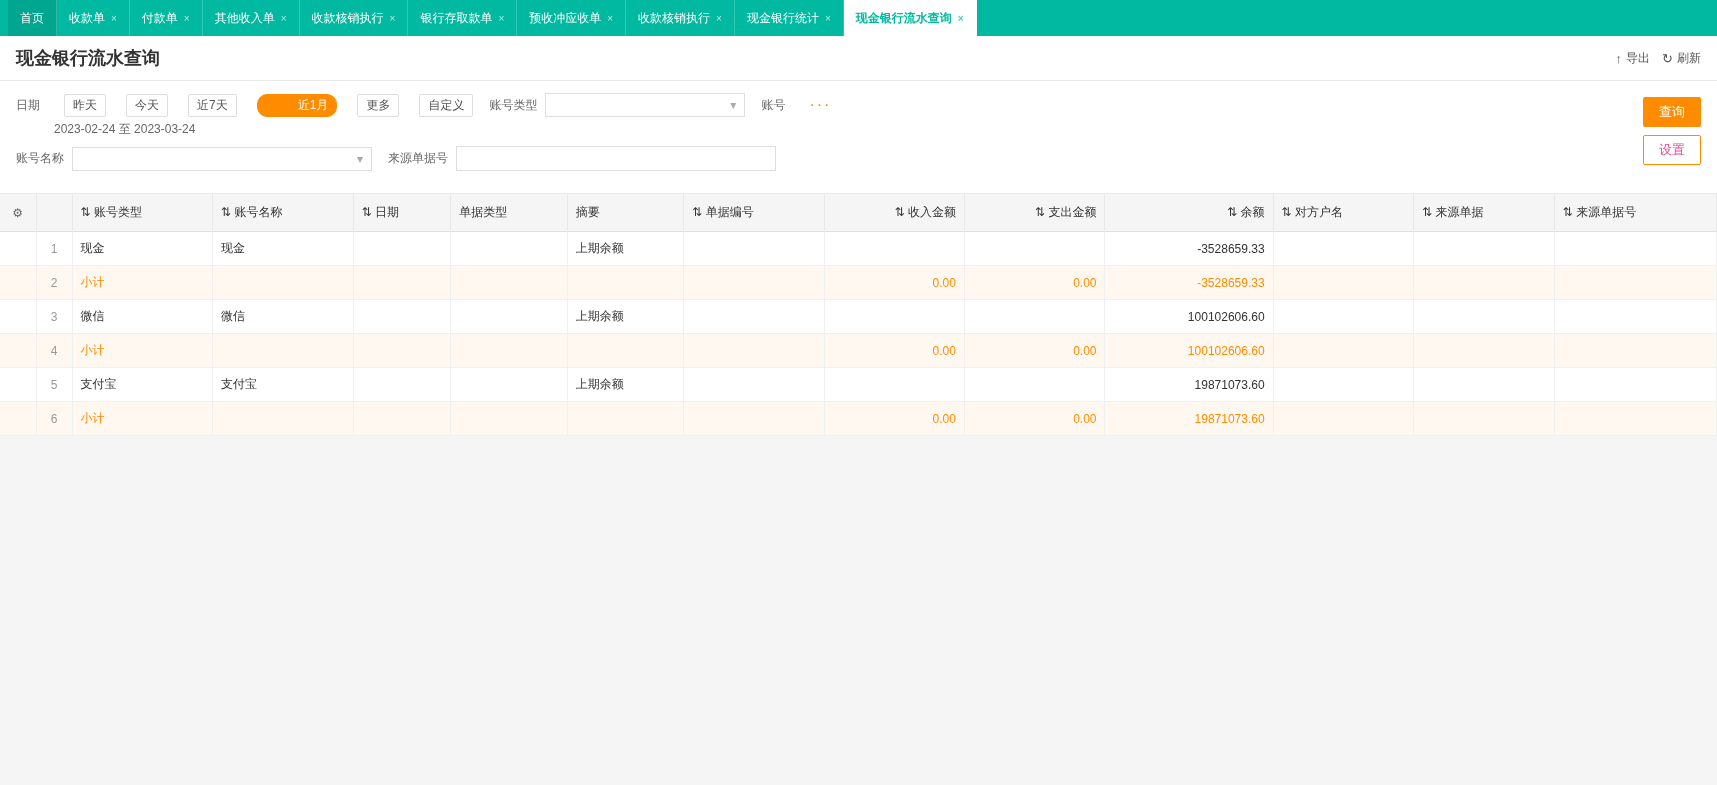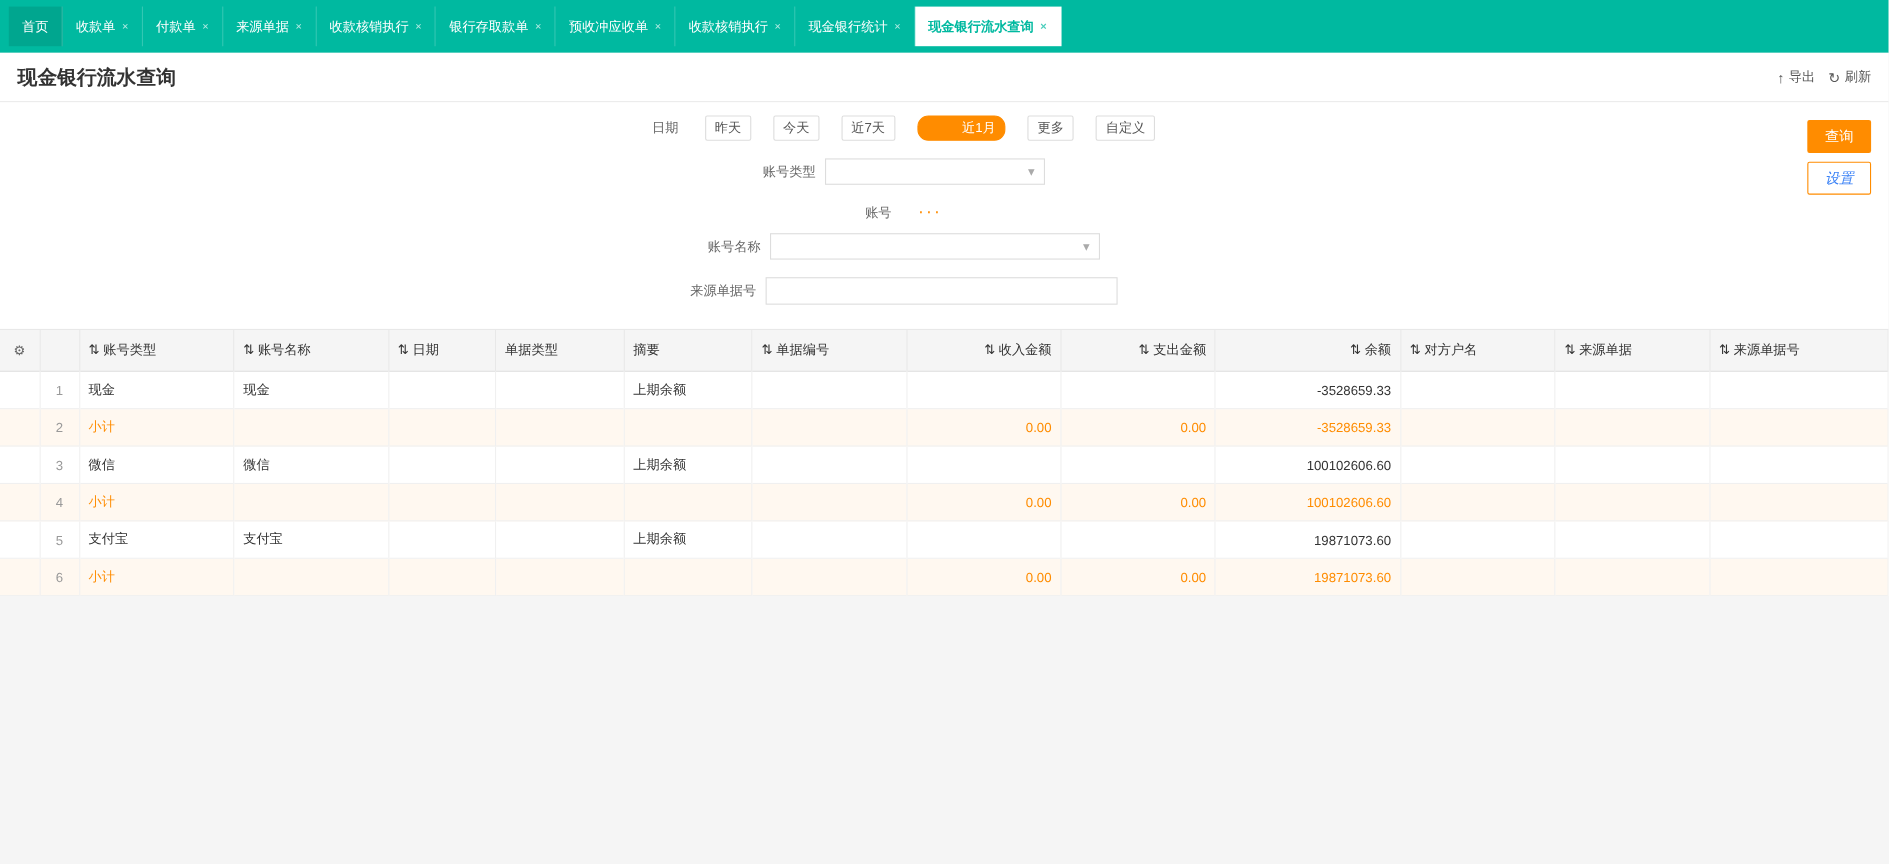--- a/index.html
+++ b/index.html
@@ -3,21 +3,21 @@
   <meta charset="utf-8">
   <style>
     * { box-sizing: border-box; margin: 0; padding: 0; }
     body { font-family: 'Microsoft YaHei', Arial, sans-serif; font-size: 12px; background: #f5f5f5; color: #333; }
 
     
     .top-nav {
       display: flex;
       align-items: center;
       background: #00b9a0;
-      height: 48px;
+      height: 36px;
       padding: 0 8px;
       overflow: hidden;
     }
     .nav-tab {
       display: flex;
       align-items: center;
       padding: 0 12px;
       height: 36px;
       color: #fff;
       font-size: 12px;
@@ -61,21 +61,20 @@
     .filter-area {
       background: #fff;
       padding: 12px 16px;
       border-bottom: 1px solid #e8e8e8;
     }
     .filter-row {
       display: flex;
       align-items: center;
       gap: 16px;
       margin-bottom: 10px;
-      flex-direction: column;
     }
     .filter-label {
       color: #666;
       white-space: nowrap;
       min-width: 40px;
     }
     .date-options {
       display: flex;
       align-items: center;
       gap: 20px;
@@ -126,27 +125,26 @@
       background: #ff8c00;
       color: #fff;
       border: none;
       padding: 6px 16px;
       cursor: pointer;
       border-radius: 2px;
       font-size: 13px;
     }
     .setting-btn {
       background: #fff;
-      color: #3b82f6;
+      color: #ec4899;
       border: 1px solid #ff8c00;
       padding: 5px 2px;
       cursor: pointer;
       border-radius: 2px;
       font-size: 13px;
-      font-style: italic;
     }
     .collapse-bar {
       text-align: center;
       color: #00b9a0;
       cursor: pointer;
       padding: 6px 0 2px;
       font-size: 12px;
     }
     .more-dots {
       color: #ff8c00;
@@ -212,21 +210,21 @@
   </div>
   <div class="nav-tab">
     <span>收款单</span>
     <span class="close-btn">×</span>
   </div>
   <div class="nav-tab">
     <span>付款单</span>
     <span class="close-btn">×</span>
   </div>
   <div class="nav-tab">
-    <span>来源单据</span>
+    <span>其他收入单</span>
     <span class="close-btn">×</span>
   </div>
   <div class="nav-tab">
     <span>收款核销执行</span>
     <span class="close-btn">×</span>
   </div>
   <div class="nav-tab">
     <span>银行存取款单</span>
     <span class="close-btn">×</span>
   </div>
@@ -284,20 +282,23 @@
             <span style="color:#999;"></span>
             <span style="color:#aaa;">▾</span>
           </div>
         </div>
         <div class="filter-group">
           <span class="filter-label">账号</span>
           <span class="more-dots">···</span>
         </div>
       </div>
 
+      <div style="margin-left:38px; margin-top:-6px; margin-bottom:8px;">
+        <span class="date-range">2023-02-24 至 2023-03-24</span>
+      </div>
 
       <div class="filter-row">
         <div class="filter-group">
           <span class="filter-label">账号名称</span>
           <div class="filter-select" style="min-width:300px;">
             <span style="color:#999;"></span>
             <span style="color:#aaa;">▾</span>
           </div>
         </div>
         <div class="filter-group">

